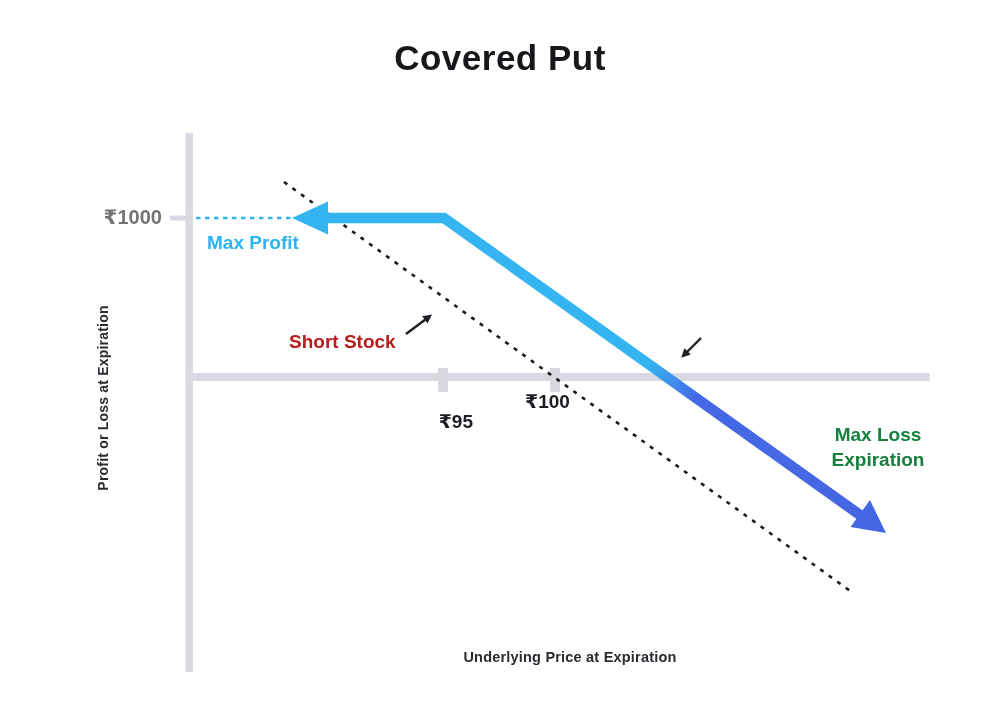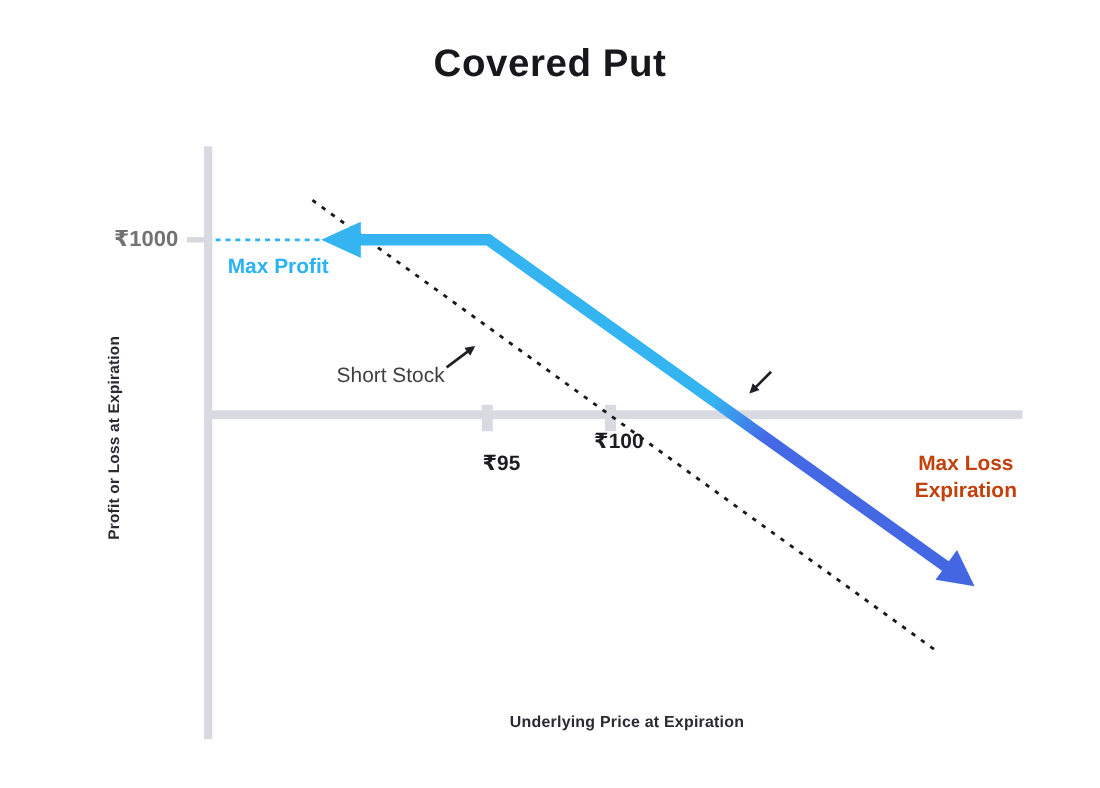--- a/index.html
+++ b/index.html
@@ -17,30 +17,30 @@
   }
   .lbl{position:absolute;white-space:nowrap;}
   .y1000{
     left:90px;top:205px;width:72px;text-align:right;
     font-size:20px;font-weight:700;color:#737373;
   }
   .max-profit{
     left:207px;top:232px;font-size:19px;font-weight:700;color:#2cb3f2;
   }
   .short-stock{
-    left:306px;top:331px;font-size:19px;font-weight:400;color:#404040;
+    left:289px;top:331px;font-size:19px;font-weight:700;color:#b91c1c;
   }
   .break-even{
     left:703px;top:311px;font-size:19px;font-weight:700;color:#24242b;
   }
   .x95{left:413px;top:410px;width:60px;text-align:right;font-size:19px;font-weight:700;color:#1c1c22;}
-  .x100{left:525px;top:390px;width:60px;text-align:right;font-size:19px;font-weight:700;color:#1c1c22;}
+  .x100{left:525px;top:390px;width:60px;text-align:left;font-size:19px;font-weight:700;color:#1c1c22;}
   .max-loss{
-    left:798px;top:409px;width:160px;text-align:center;
-    font-size:19px;font-weight:700;color:#c2410c;line-height:25px;
+    left:798px;top:422px;width:160px;text-align:center;
+    font-size:19px;font-weight:700;color:#15803d;line-height:25px;
   }
   .y-axis-label{
     position:absolute;left:103px;top:398px;
     transform:translate(-50%,-50%) rotate(-90deg);
     font-size:14px;font-weight:700;color:#2a2a31;white-space:nowrap;letter-spacing:.2px;
   }
   .x-axis-label{
     position:absolute;left:0;top:649px;width:1140px;
     text-align:center;font-size:14.5px;font-weight:700;color:#2a2a31;letter-spacing:.2px;
   }

